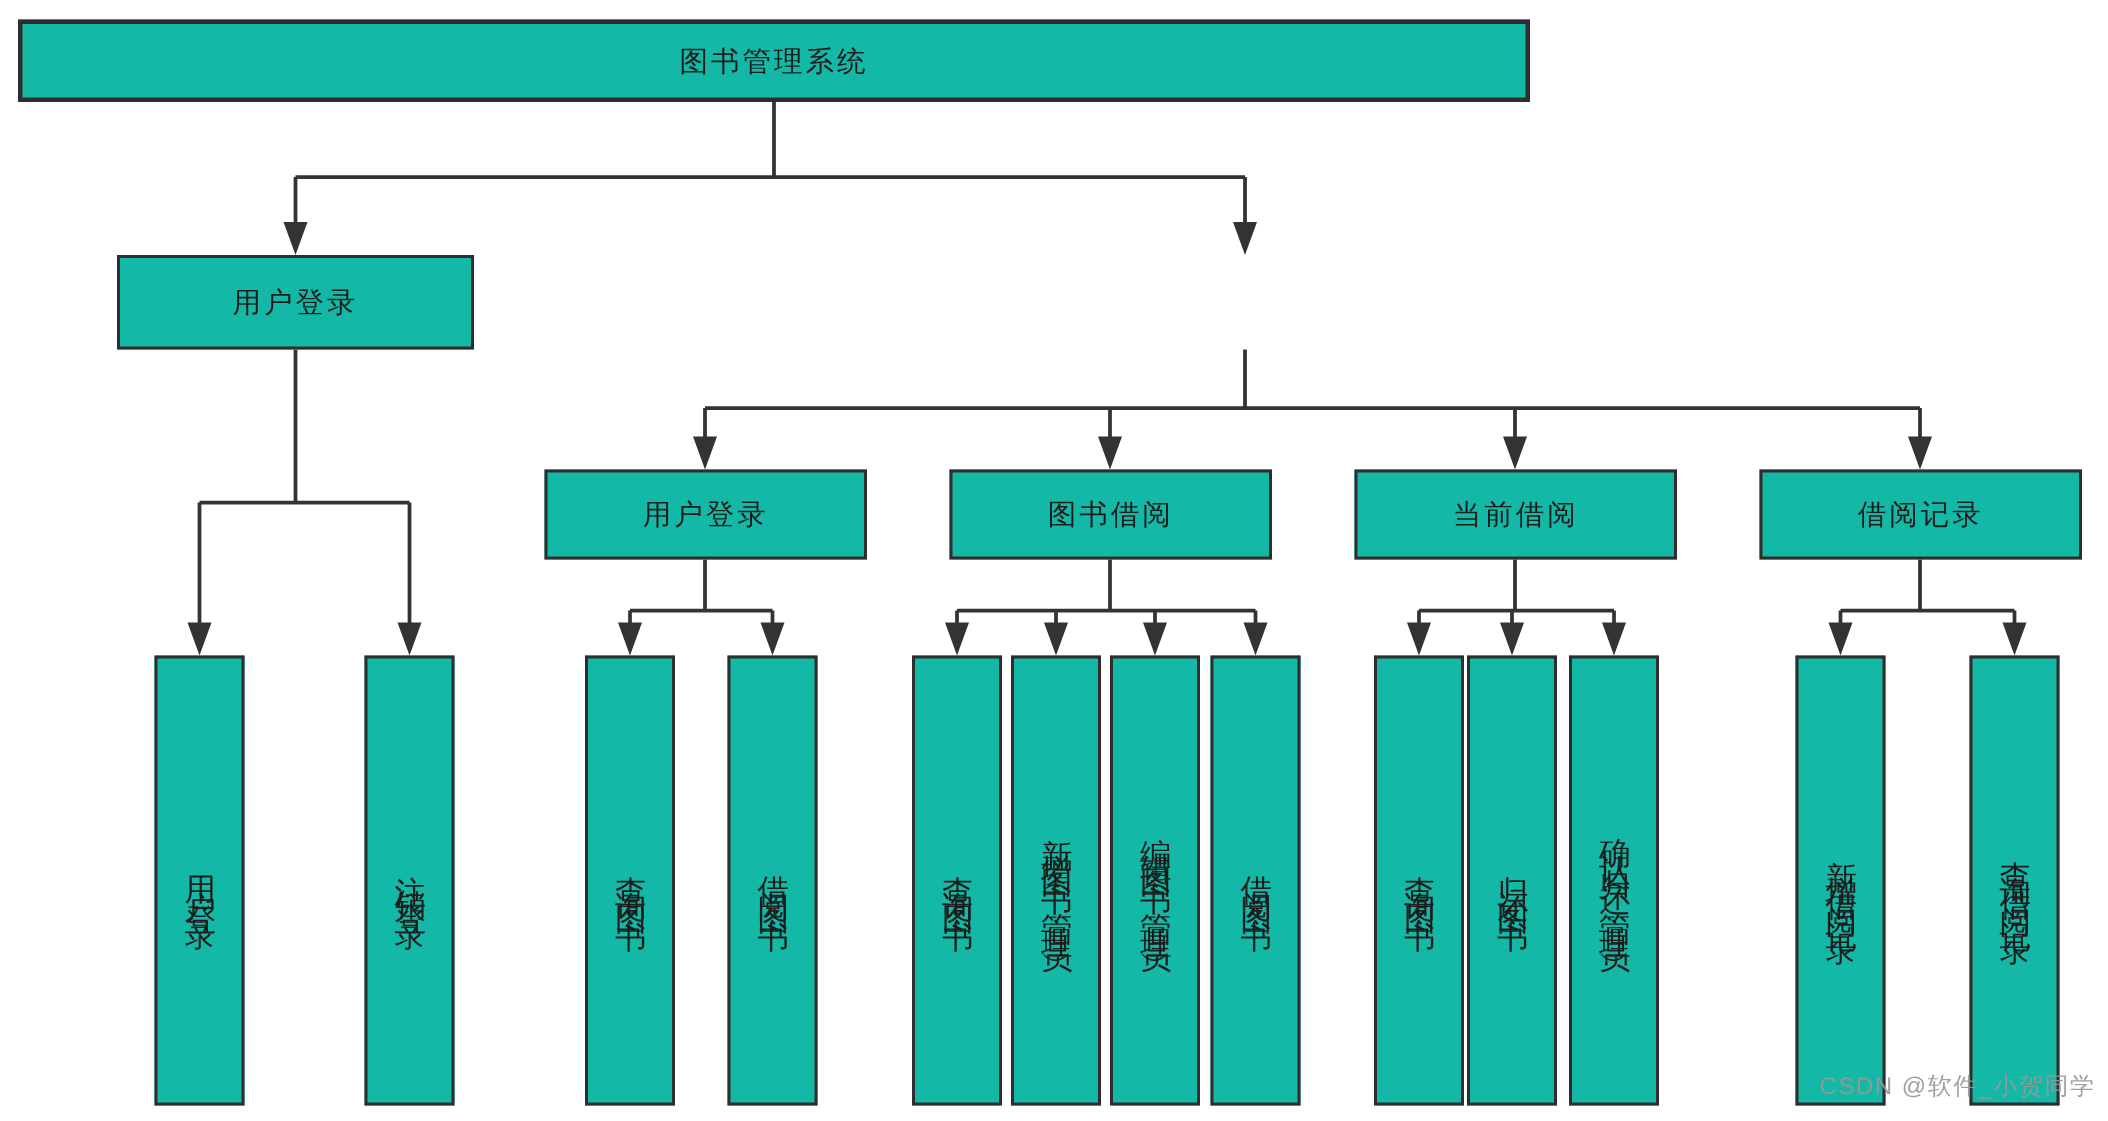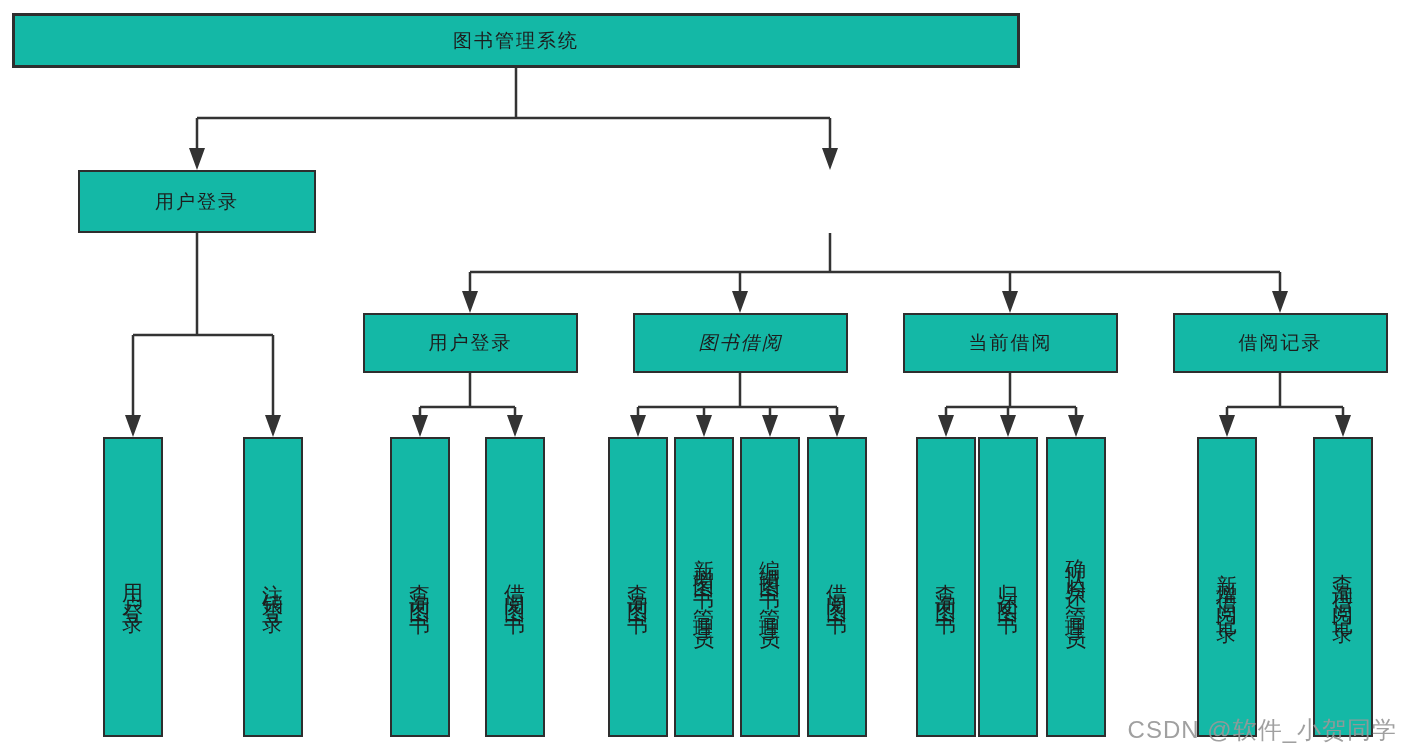--- a/index.html
+++ b/index.html
@@ -38,21 +38,21 @@
     text-orientation:mixed;
     font-size:21px;
     letter-spacing:10px;
     line-height:1;
     white-space:normal;
   }
   .watermark {
     position:absolute;
     top:714px; right:8px;
     z-index:10;
-    font-size:24px;
+    font-size:16px;
     color:rgba(152,152,152,0.92);
     letter-spacing:1px;
     white-space:nowrap;
   }
 </style>
 </head>
 <body>
 
 <div class="stage">
 
@@ -82,21 +82,21 @@
     <span class="lbl">图书管理系统</span>
   </div>
 
   <div class="box" style="left:78px; top:170px; width:238px; height:63px;">
     <span class="lbl">用户登录</span>
   </div>
 
   <div class="box" style="left:363px; top:313px; width:215px; height:60px;">
     <span class="lbl">用户登录</span>
   </div>
-  <div class="box" style="left:633px; top:313px; width:215px; height:60px;font-style:italic;">
+  <div class="box" style="left:633px; top:313px; width:215px; height:60px;">
     <span class="lbl">图书借阅</span>
   </div>
   <div class="box" style="left:903px; top:313px; width:215px; height:60px;">
     <span class="lbl">当前借阅</span>
   </div>
   <div class="box" style="left:1173px; top:313px; width:215px; height:60px;justify-content:center;">
     <span class="lbl">借阅记录</span>
   </div>
 
   <div class="box leaf" style="left:103px;">

